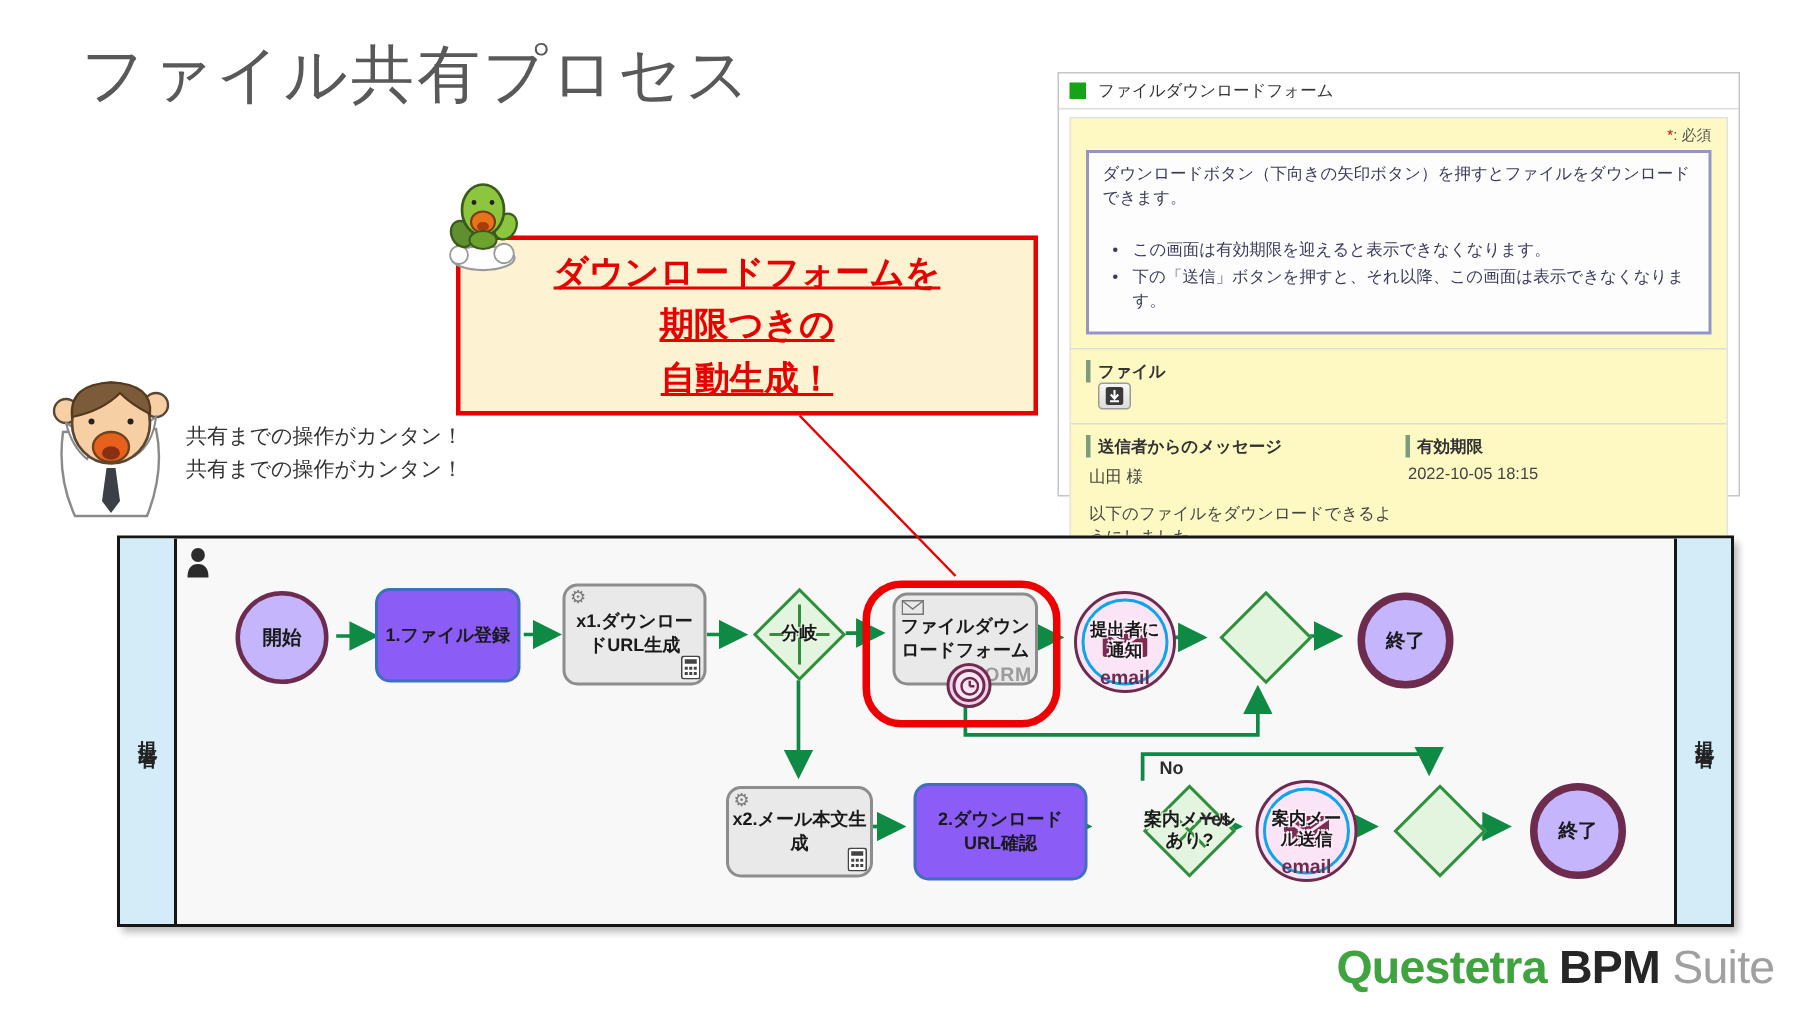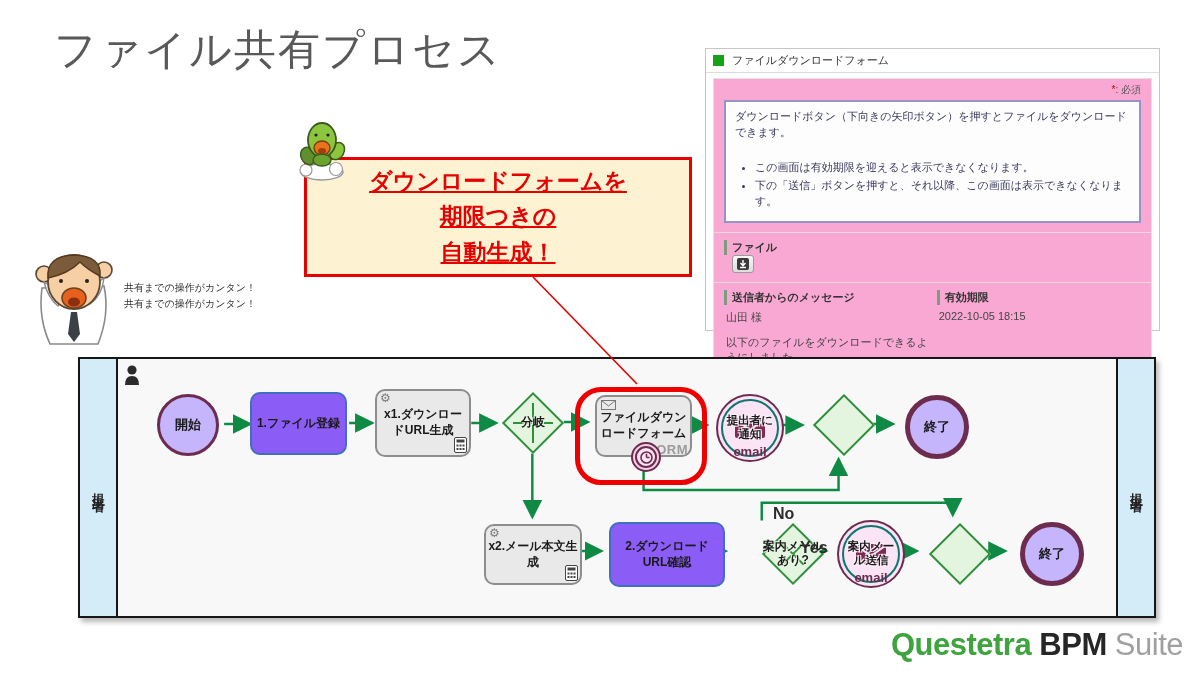--- a/index.html
+++ b/index.html
@@ -15,30 +15,30 @@
   .callout { position:absolute; left:304px; top:157px; width:388px; height:120px;
     background:#fdf3d2; border:3px solid #e60000; display:flex; flex-direction:column;
     align-items:center; justify-content:center; z-index:5; }
   .callout div { font-size:23px; font-weight:bold; color:#e60000; text-decoration:underline;
     line-height:1.55; }
   .connector-svg { position:absolute; left:0; top:0; width:1200px; height:675px;
     pointer-events:none; z-index:60; }
   
   .turtle { position:absolute; left:284px; top:118px; z-index:6; }
   .cheer-man { position:absolute; left:28px; top:248px; }
-  .man-note { position:absolute; left:124px; top:280px; font-size:10px; color:#333;
+  .man-note { position:absolute; left:124px; top:280px; font-size:14px; color:#333;
     line-height:1.55; }
   
   .formprev { position:absolute; left:705px; top:48px; width:455px; height:283px;
     background:#fff; border:1px solid #c6c6c6; font-size:11px; }
   .fp-header { display:flex; align-items:center; gap:8px; padding:4px 9px 4px 7px;
     border-bottom:1px solid #ddd; }
   .fp-square { width:11px; height:11px; background:#17a317; }
   .fp-title { font-size:11px; color:#333; }
-  .fp-body { margin:5px 7px; background:#f9a8d4; border:1px solid #e2e2e2;
+  .fp-body { margin:5px 7px; background:#fef9c3; border:1px solid #e2e2e2;
     padding:4px 10px 8px 10px; height:308px; }
   .fp-required { text-align:right; font-size:10px; color:#555; margin-bottom:3px; }
   .fp-required .star { color:#cc0000; }
   .fp-infobox { border:2px solid #9494c8; background:#fdfdfd; color:#3a3a5e;
     padding:7px 9px 9px 9px; font-size:11px; line-height:1.45; }
   .fp-infobox ul { margin:19px 0 2px 20px; }
   .fp-infobox li { margin-top:2px; }
   .fp-divider { border:none; border-top:1px solid #dcdcdc; margin:9px -10px 7px -10px; }
   .fp-label { font-weight:bold; color:#333; border-left:3px solid #7d9c7d; padding-left:5px;
     font-size:11px; }
@@ -73,21 +73,21 @@
   .corner-env { position:absolute; left:4px; top:3px; line-height:0; }
   .corner-calc { position:absolute; right:2px; bottom:2px; line-height:0; }
   .form-badge { position:absolute; right:2px; bottom:-4px; font-size:13px; font-weight:bold;
     color:#9b9b9b; letter-spacing:.5px; }
   .circle { border-radius:50%; display:flex; align-items:center; justify-content:center;
     text-align:center; font-weight:bold; color:#1a1a1a; background:#c4b5fd; }
   .startc { width:62px; height:62px; border:3px solid #6d2c4e; font-size:13px; }
   .endc { width:64px; height:64px; border:5px solid #6d2c4e; font-size:13px; }
   .event { width:68px; height:68px; border:2px solid #6d2c4e; border-radius:50%;
     background:#fbe4f6; padding:3px; }
-  .event-inner { width:100%; height:100%; border:2px solid #0f766e; border-radius:50%;
+  .event-inner { width:100%; height:100%; border:2px solid #0ea5e9; border-radius:50%;
     position:relative; display:flex; align-items:center; justify-content:center; }
   .event-label { position:relative; z-index:2; font-size:11.5px; font-weight:bold;
     line-height:1.2; text-align:center; color:#1a1a1a;
     text-shadow:1px 1px 0 #fdeef9,-1px -1px 0 #fdeef9,1px -1px 0 #fdeef9,-1px 1px 0 #fdeef9; }
   .event-env { position:absolute; left:50%; top:50%; transform:translate(-50%,-50%); z-index:1;
     line-height:0; }
   .event-channel { position:absolute; left:50%; bottom:-4px; transform:translateX(-50%);
     font-size:13px; font-weight:bold; color:#6d2c4e; z-index:3; }
   .gw { width:62px; height:62px; }
   .gw-shape { position:absolute; left:9px; top:9px; width:44px; height:44px;
@@ -100,21 +100,21 @@
     transform:translateX(-50%); }
   .plus-h { position:absolute; top:50%; left:11px; height:2px; width:40px; background:#2f8f3c;
     transform:translateY(-50%); }
   .x-bar { position:absolute; left:50%; top:50%; width:2px; height:30px; background:#2f8f3c; }
   .x1 { transform:translate(-50%,-50%) rotate(45deg); }
   .x2 { transform:translate(-50%,-50%) rotate(-45deg); }
   .clock-event { position:absolute; width:30px; height:30px; border:2px solid #6d2c4e;
     border-radius:50%; background:#f3cfe9; padding:2px; z-index:3; }
   .clock-inner { width:100%; height:100%; border:2px solid #6d2c4e; border-radius:50%;
     display:flex; align-items:center; justify-content:center; background:#fbe4f6; }
-  .flow-tag { position:absolute; font-size:16px; font-weight:bold; color:#2c2c2c; z-index:2; }
+  .flow-tag { position:absolute; font-size:12px; font-weight:bold; color:#2c2c2c; z-index:2; }
   .hl-red { position:absolute; left:495px; top:28px; width:132px; height:98px;
     border:5px solid #ee0000; border-radius:26px; z-index:5; pointer-events:none; }
   
   .logo { position:absolute; right:17px; bottom:12px; font-size:31px; letter-spacing:-0.5px;margin-left:15px; }
   .logo .q { color:#3fa33f; font-weight:bold; }
   .logo .b { color:#262626; font-weight:bold; }
   .logo .s { color:#a0a0a0; font-weight:400; }
 </style>
 </head>
 <body>

